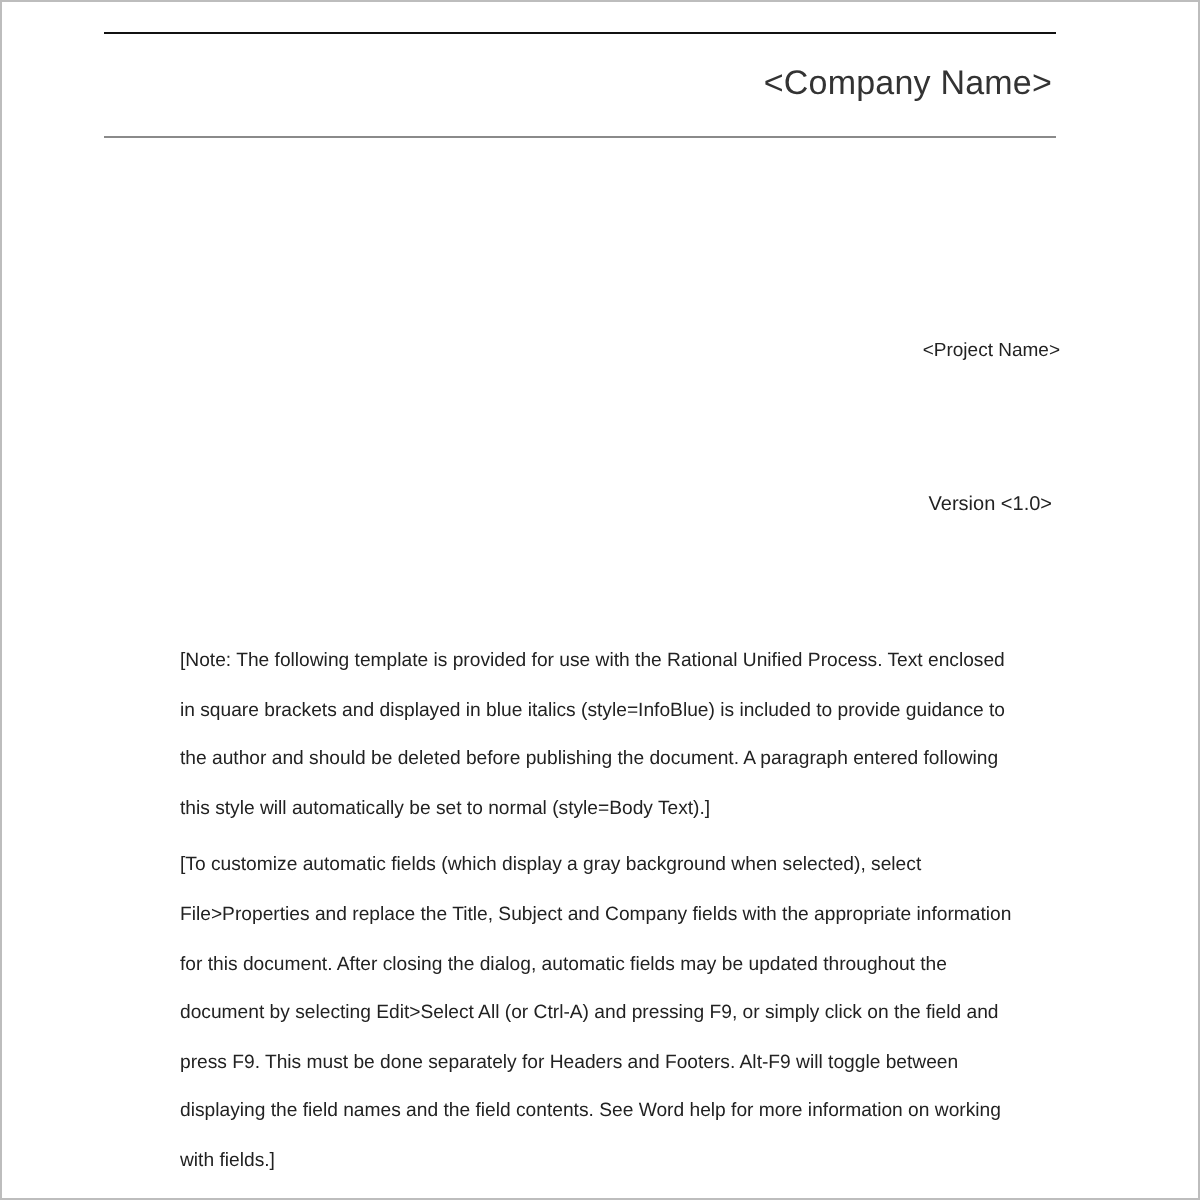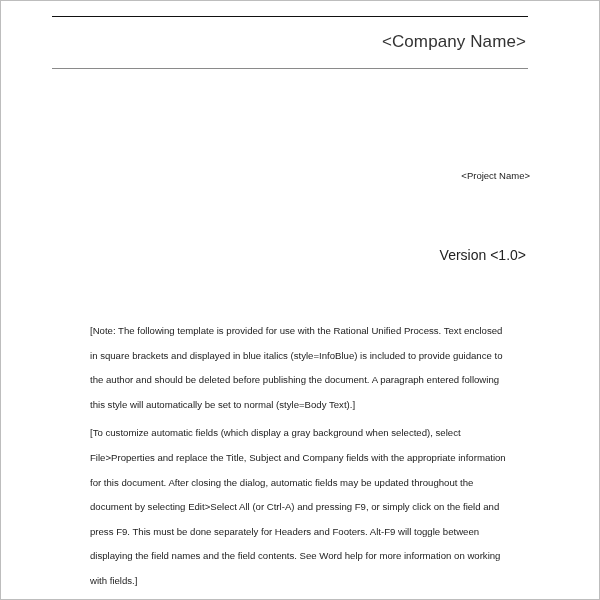--- a/index.html
+++ b/index.html
@@ -28,21 +28,21 @@
     .project-name {
       position: absolute; right: 69px; top: 158px;
       font-size: 9.5px; color: #222222; white-space: nowrap; margin-top: 11px;
     }
     .doc-title {
       position: absolute; right: 62px; top: 198px;
       font-size: 9.5px; color: #222222; white-space: nowrap;
     }
     .version {
       position: absolute; right: 73px; top: 246px;
-      font-size: 14px; color: #222222; white-space: nowrap;
+      font-size: 10px; color: #222222; white-space: nowrap;
     }
     .body-text {
       position: absolute; left: 89px; top: 318px; width: 560px;
       font-size: 9.6px; line-height: 24.6px; color: #222222;
     }
     .para { margin-bottom: 4px; }
     .line { display: block; white-space: nowrap; }
   </style>
 </head>
 <body>

